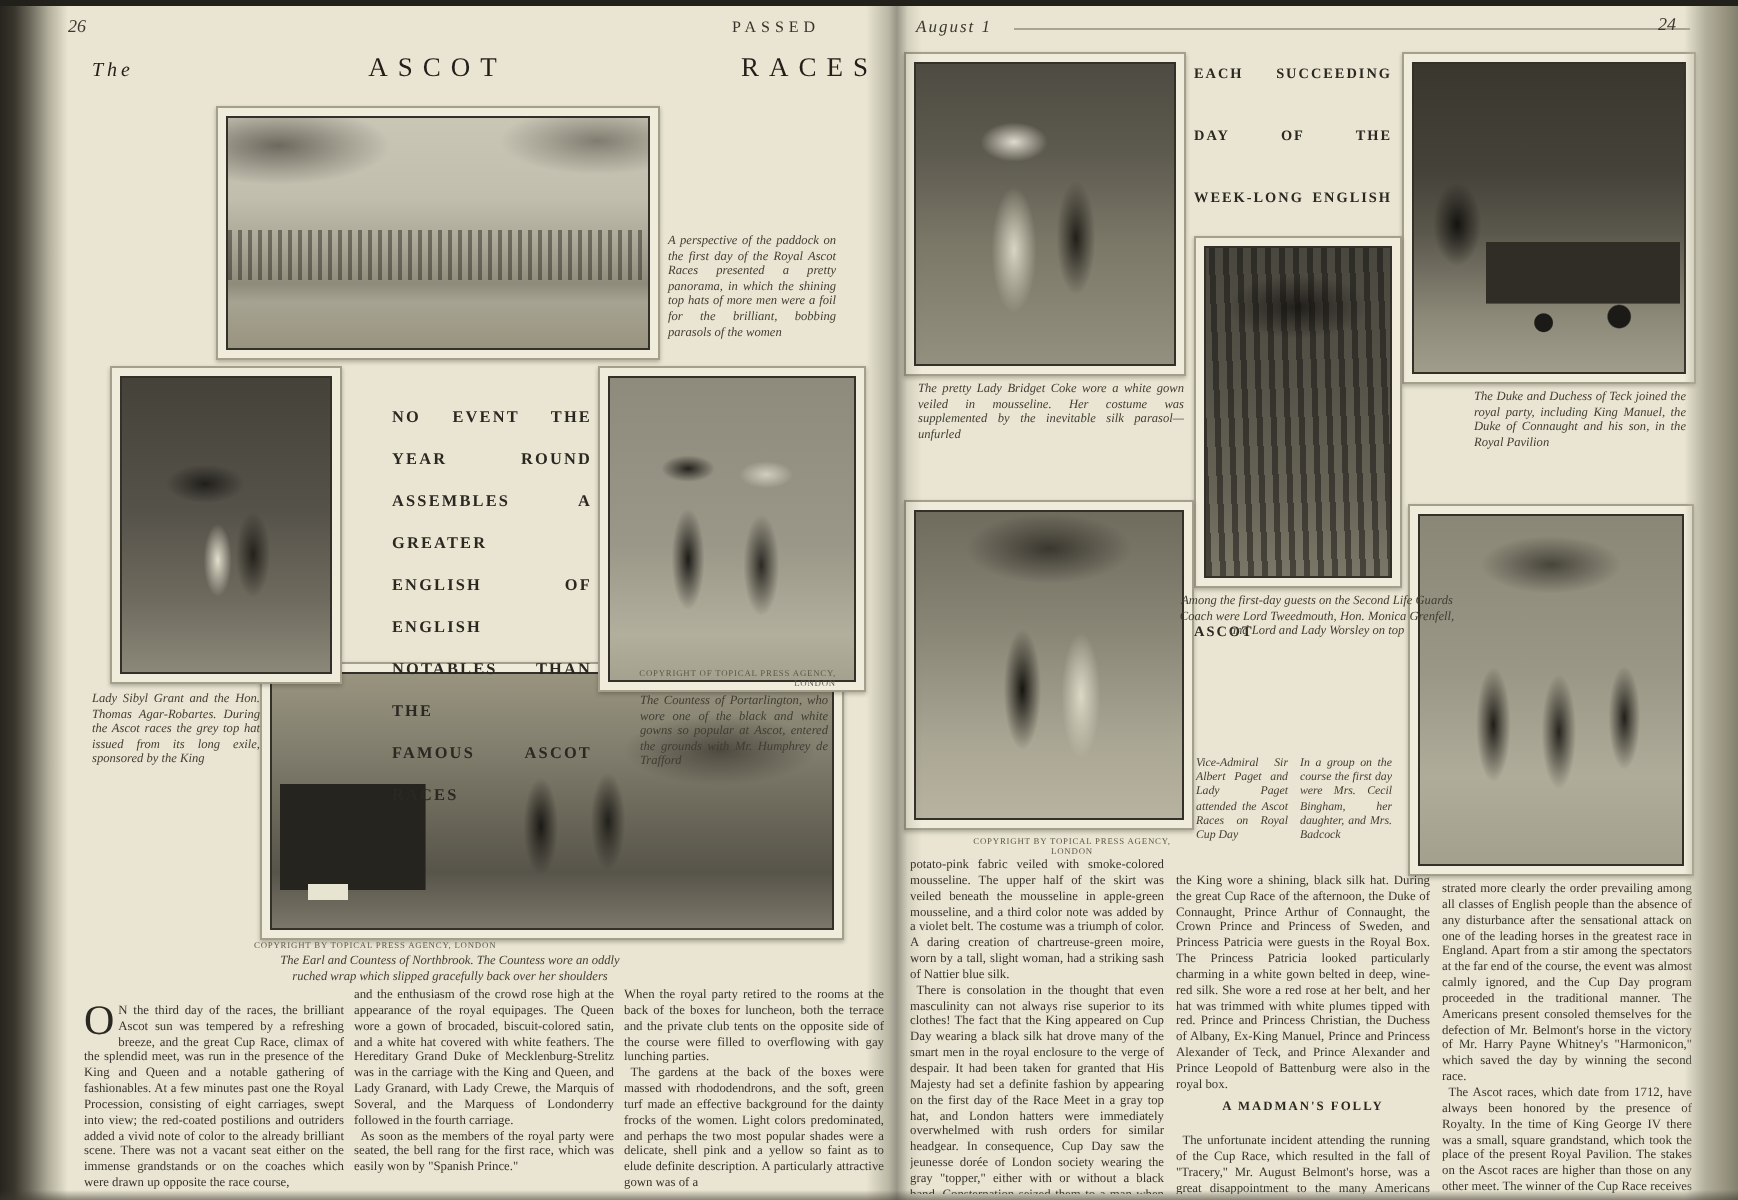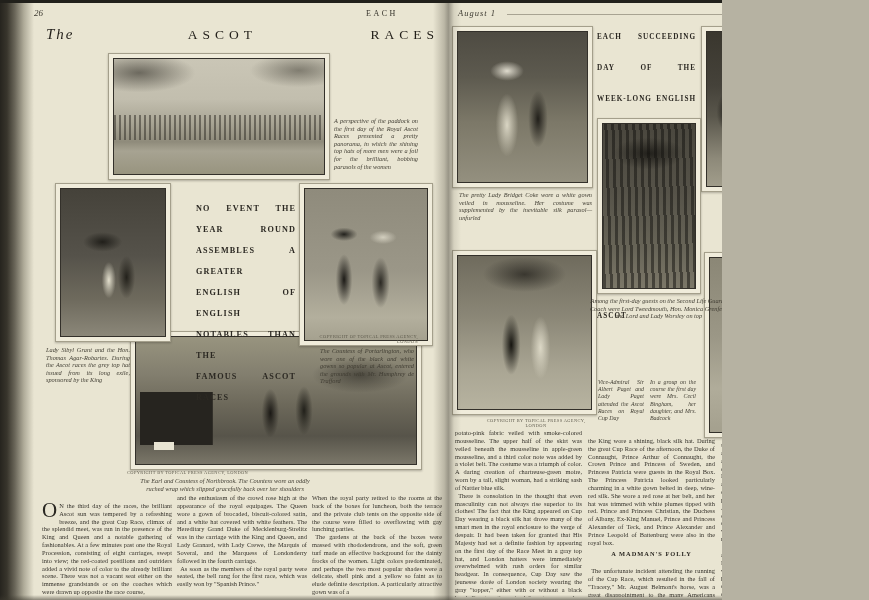--- a/index.html
+++ b/index.html
@@ -1,36 +1,36 @@
 <!DOCTYPE html>
 <html><head>
 <meta charset="utf-8">
 <style>
   html,body{margin:0;padding:0;background:#b6b2a2;}
-  #canvas{position:relative;width:722px;height:600px;overflow:hidden;
+  #canvas{position:relative;width:869px;height:600px;overflow:hidden;
           background:#e9e5d2;font-family:"Liberation Serif","DejaVu Serif",serif;color:#33302a;}
   .abs{position:absolute;}
   
   #edge-left{left:0;top:0;width:34px;height:600px;
     background:linear-gradient(90deg,#26241e 0,#38352c 7px,#6b675a 15px,#b0ac9a 24px,rgba(233,229,210,0) 34px);}
   #edge-right{left:842px;top:0;width:27px;height:600px;
     background:linear-gradient(90deg,rgba(233,229,210,0) 0,#b3af9d 40%,#989480 75%,#83806d 100%);}
   #edge-top{left:0;top:0;width:869px;height:3px;background:#21201b;}
   #edge-bottom{left:0;top:595px;width:869px;height:5px;
     background:linear-gradient(180deg,rgba(60,57,47,0),rgba(60,57,47,.55));}
   #gutter{left:433px;top:0;width:28px;height:600px;
     background:linear-gradient(90deg,rgba(70,65,52,0) 0%,rgba(70,65,52,.28) 40%,rgba(42,39,31,.42) 55%,rgba(70,65,52,.12) 75%,rgba(70,65,52,0) 100%);}
   
   .pageno{font-style:italic;font-size:9px;color:#3c3930;}
   #vogue-head{letter-spacing:2.5px;font-size:8px;color:#35322a;}
   #august-head{font-style:italic;font-size:8.5px;letter-spacing:1px;color:#3c3930;}
   #head-rule{left:507px;top:14px;width:338px;height:1px;background:rgba(115,110,93,.55);}
   
   #title{left:46px;top:26px;width:393px;display:flex;justify-content:space-between;align-items:baseline;color:#221f1a;}
-  #title .the{font-style:italic;font-size:15px;letter-spacing:2px;}
+  #title .the{font-style:italic;font-size:10px;letter-spacing:2px;}
   #title .word{font-size:13.5px;letter-spacing:5px;}
   
   .frame{position:absolute;box-sizing:border-box;background:#f0ecdb;border:1px solid #a49f8b;
          padding:4px;box-shadow:0 1px 2px rgba(40,38,30,.3);}
   .ph{width:100%;height:100%;box-sizing:border-box;border:1px solid #33302a;background-repeat:no-repeat;}
   
   .cap{font-style:italic;font-size:6.3px;line-height:7.6px;text-align:justify;color:#403d33;}
   .cap-c{text-align:center;}
   .credit{font-size:4.4px;letter-spacing:.4px;text-transform:uppercase;color:#5c584b;}
   .bodycol{position:absolute;font-size:6.4px;line-height:7.85px;text-align:justify;
@@ -97,21 +97,21 @@
     radial-gradient(ellipse 13px 42px at 62% 60%,#dcd8c6,transparent 75%),
     radial-gradient(ellipse 52px 22px at 50% 12%,rgba(25,23,19,.65),transparent 80%),
     linear-gradient(180deg,#6f6b5d 0%,#8b8777 40%,#aaa694 75%,#b7b3a0 100%);}
 </style>
 </head>
 <body>
 
 <div id="canvas">
 
   <div class="abs pageno" style="left:34px;top:8px;">26</div>
-  <div class="abs" id="vogue-head" style="left:366px;top:9px;">EACH</div>
+  <div class="abs" id="vogue-head" style="left:366px;top:9px;">PASSED</div>
 
   <div class="abs" id="title">
     <span class="the">The</span>
     <span class="word">ASCOT</span>
     <span class="word">RACES</span>
   </div>
 
   <div class="frame" style="left:130px;top:331px;width:292px;height:139px;">
     <div class="ph" id="phE"></div>
   </div>

